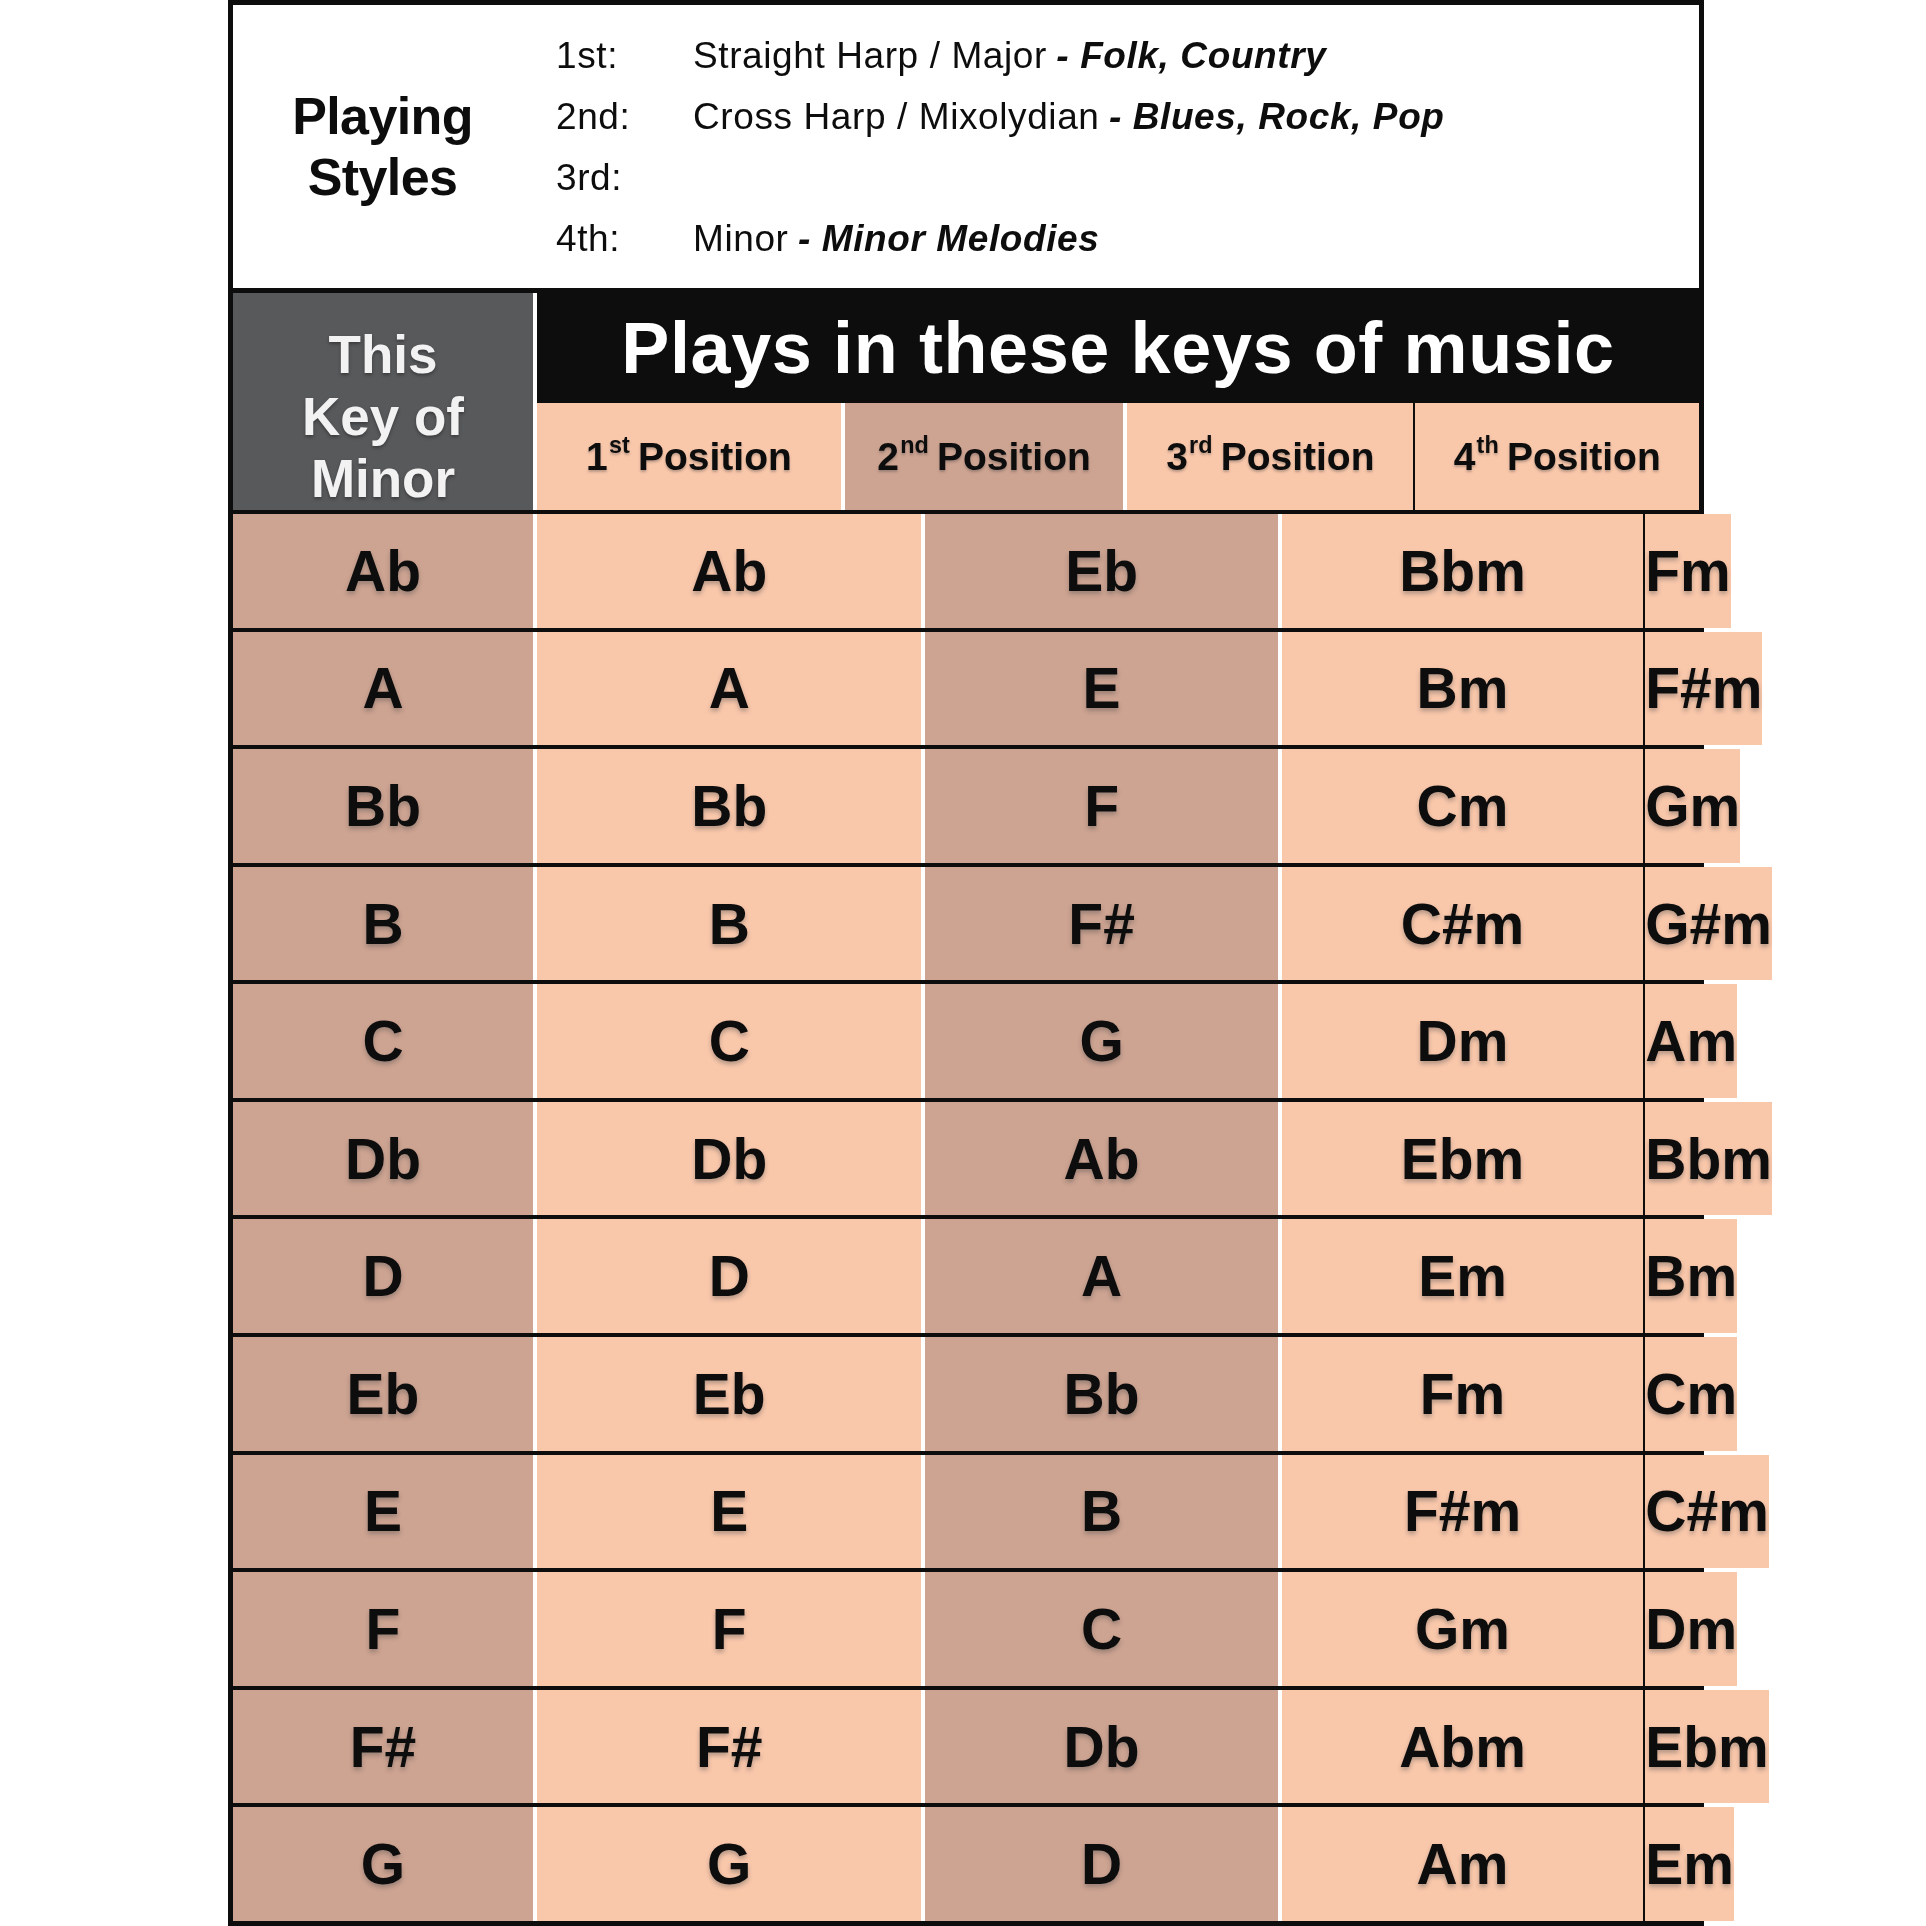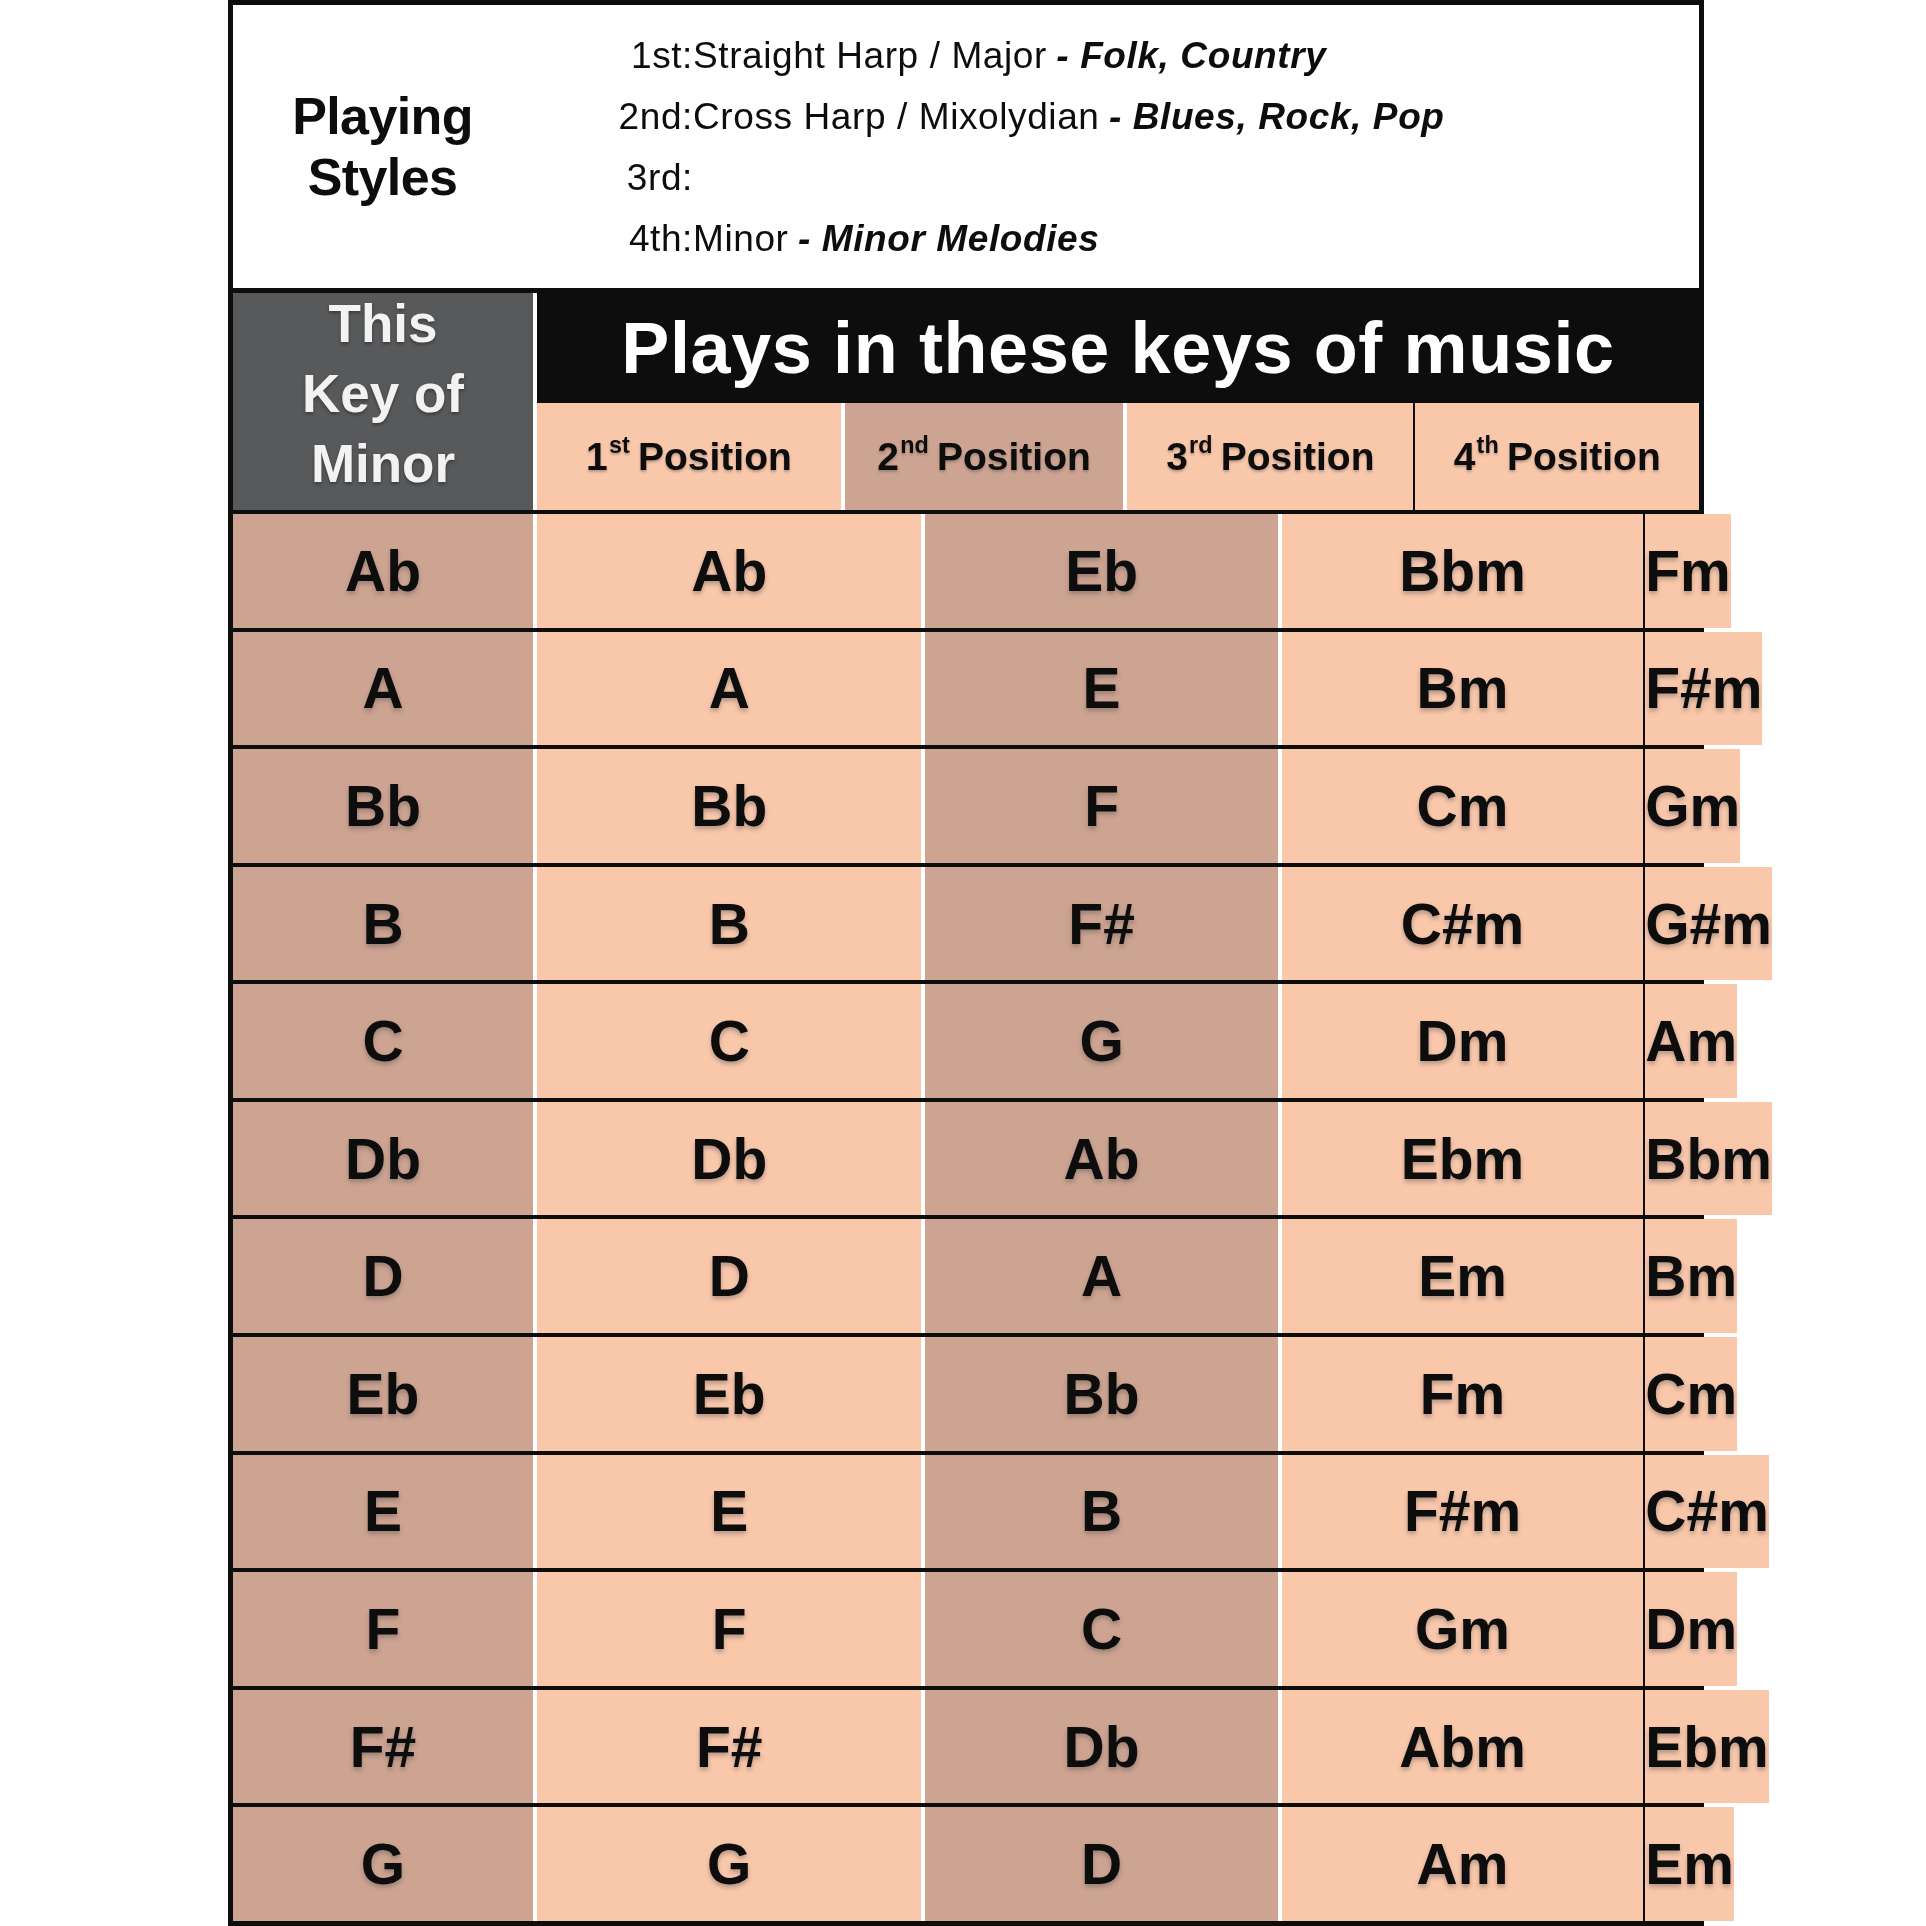--- a/index.html
+++ b/index.html
@@ -9,33 +9,33 @@
   body{width:1926px;height:1926px;position:relative;overflow:hidden;
        font-family:"Liberation Sans",sans-serif;color:var(--ink);}
 
   
   .topbox{position:absolute;left:228px;top:0;width:1476px;height:293px;
           box-sizing:border-box;border:5.3px solid var(--ink);background:var(--paper);}
   .ps-title{position:absolute;left:17px;top:81px;width:265px;text-align:center;
             font-weight:bold;font-size:52px;line-height:61px;letter-spacing:-0.6px;}
   .ps-list{position:absolute;left:323px;top:20px;}
   .ps-row{display:flex;align-items:center;height:61px;font-size:37px;letter-spacing:0.6px;}
-  .ps-num{width:137px;flex:none;text-align:right;}
+  .ps-num{width:137px;flex:none;}
   .ps-desc{white-space:nowrap;}
   .genre{font-weight:bold;font-style:italic;margin-left:9.4px;margin-top:24px;}
 
   
   .table{position:absolute;left:228px;top:293px;width:1476px;height:1633px;
          box-sizing:border-box;border:5.3px solid var(--ink);border-top:none;
          background:var(--paper);display:flex;flex-direction:column;}
   .thead{flex:none;height:217px;display:flex;border-bottom:4.1px solid var(--ink);}
   .corner{flex:none;width:304px;box-sizing:border-box;border-right:4.1px solid #fff;
           background:var(--gray);color:#f2f2f3;display:flex;flex-direction:column;
-          justify-content:flex-start;align-items:center;font-weight:bold;font-size:53px;
-          line-height:62px;text-shadow:0 2.4px 3.5px rgba(0,0,0,.35);gap:8px;}
+          justify-content:flex-end;align-items:center;font-weight:bold;font-size:53px;
+          line-height:62px;text-shadow:0 2.4px 3.5px rgba(0,0,0,.35);}
   .head-right{flex:1;display:flex;flex-direction:column;min-width:0;justify-content:space-between;}
   .banner{flex:none;height:110px;background:var(--ink);color:#fff;display:flex;
           align-items:center;justify-content:center;font-weight:bold;font-size:72px;
           letter-spacing:0.6px;white-space:nowrap;}
   .poshead{flex:1;display:flex;}
   .ph{box-sizing:border-box;display:flex;align-items:center;justify-content:center;
       font-weight:bold;font-size:39px;white-space:nowrap;
       text-shadow:0 1.8px 2.4px rgba(70,70,70,.35);}
   .ph sup{font-size:0.60em;line-height:0;position:relative;top:-0.5em;margin:0 8.2px 0 1.2px;}
 

